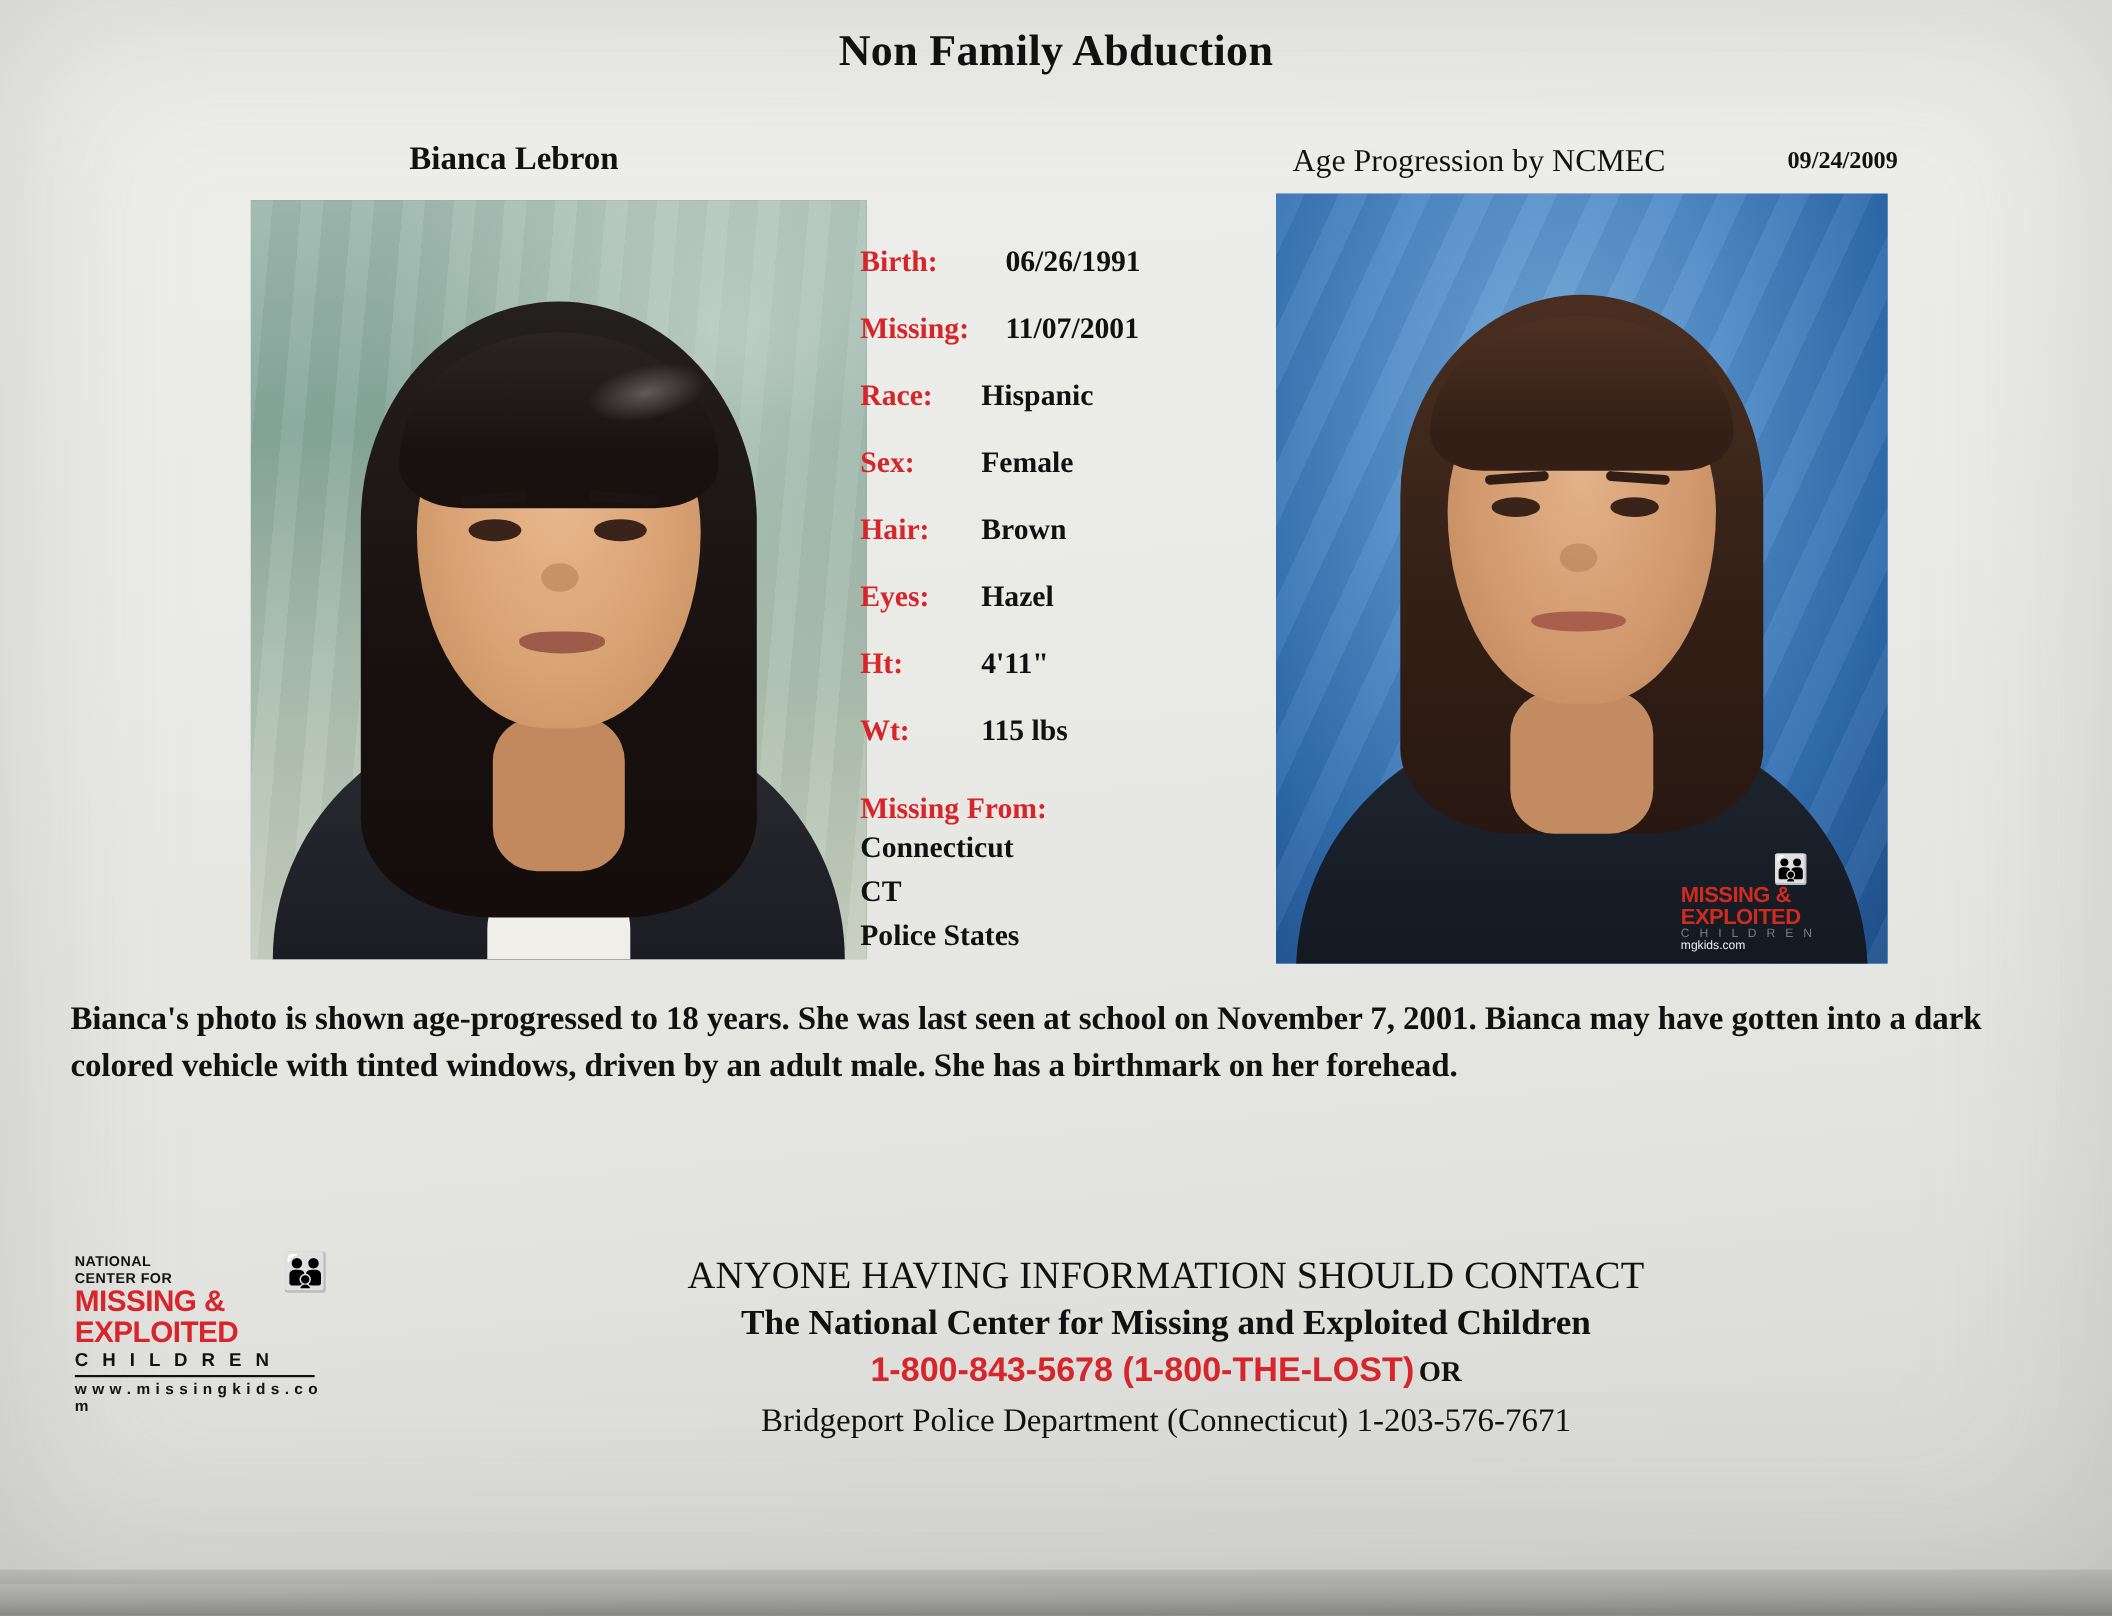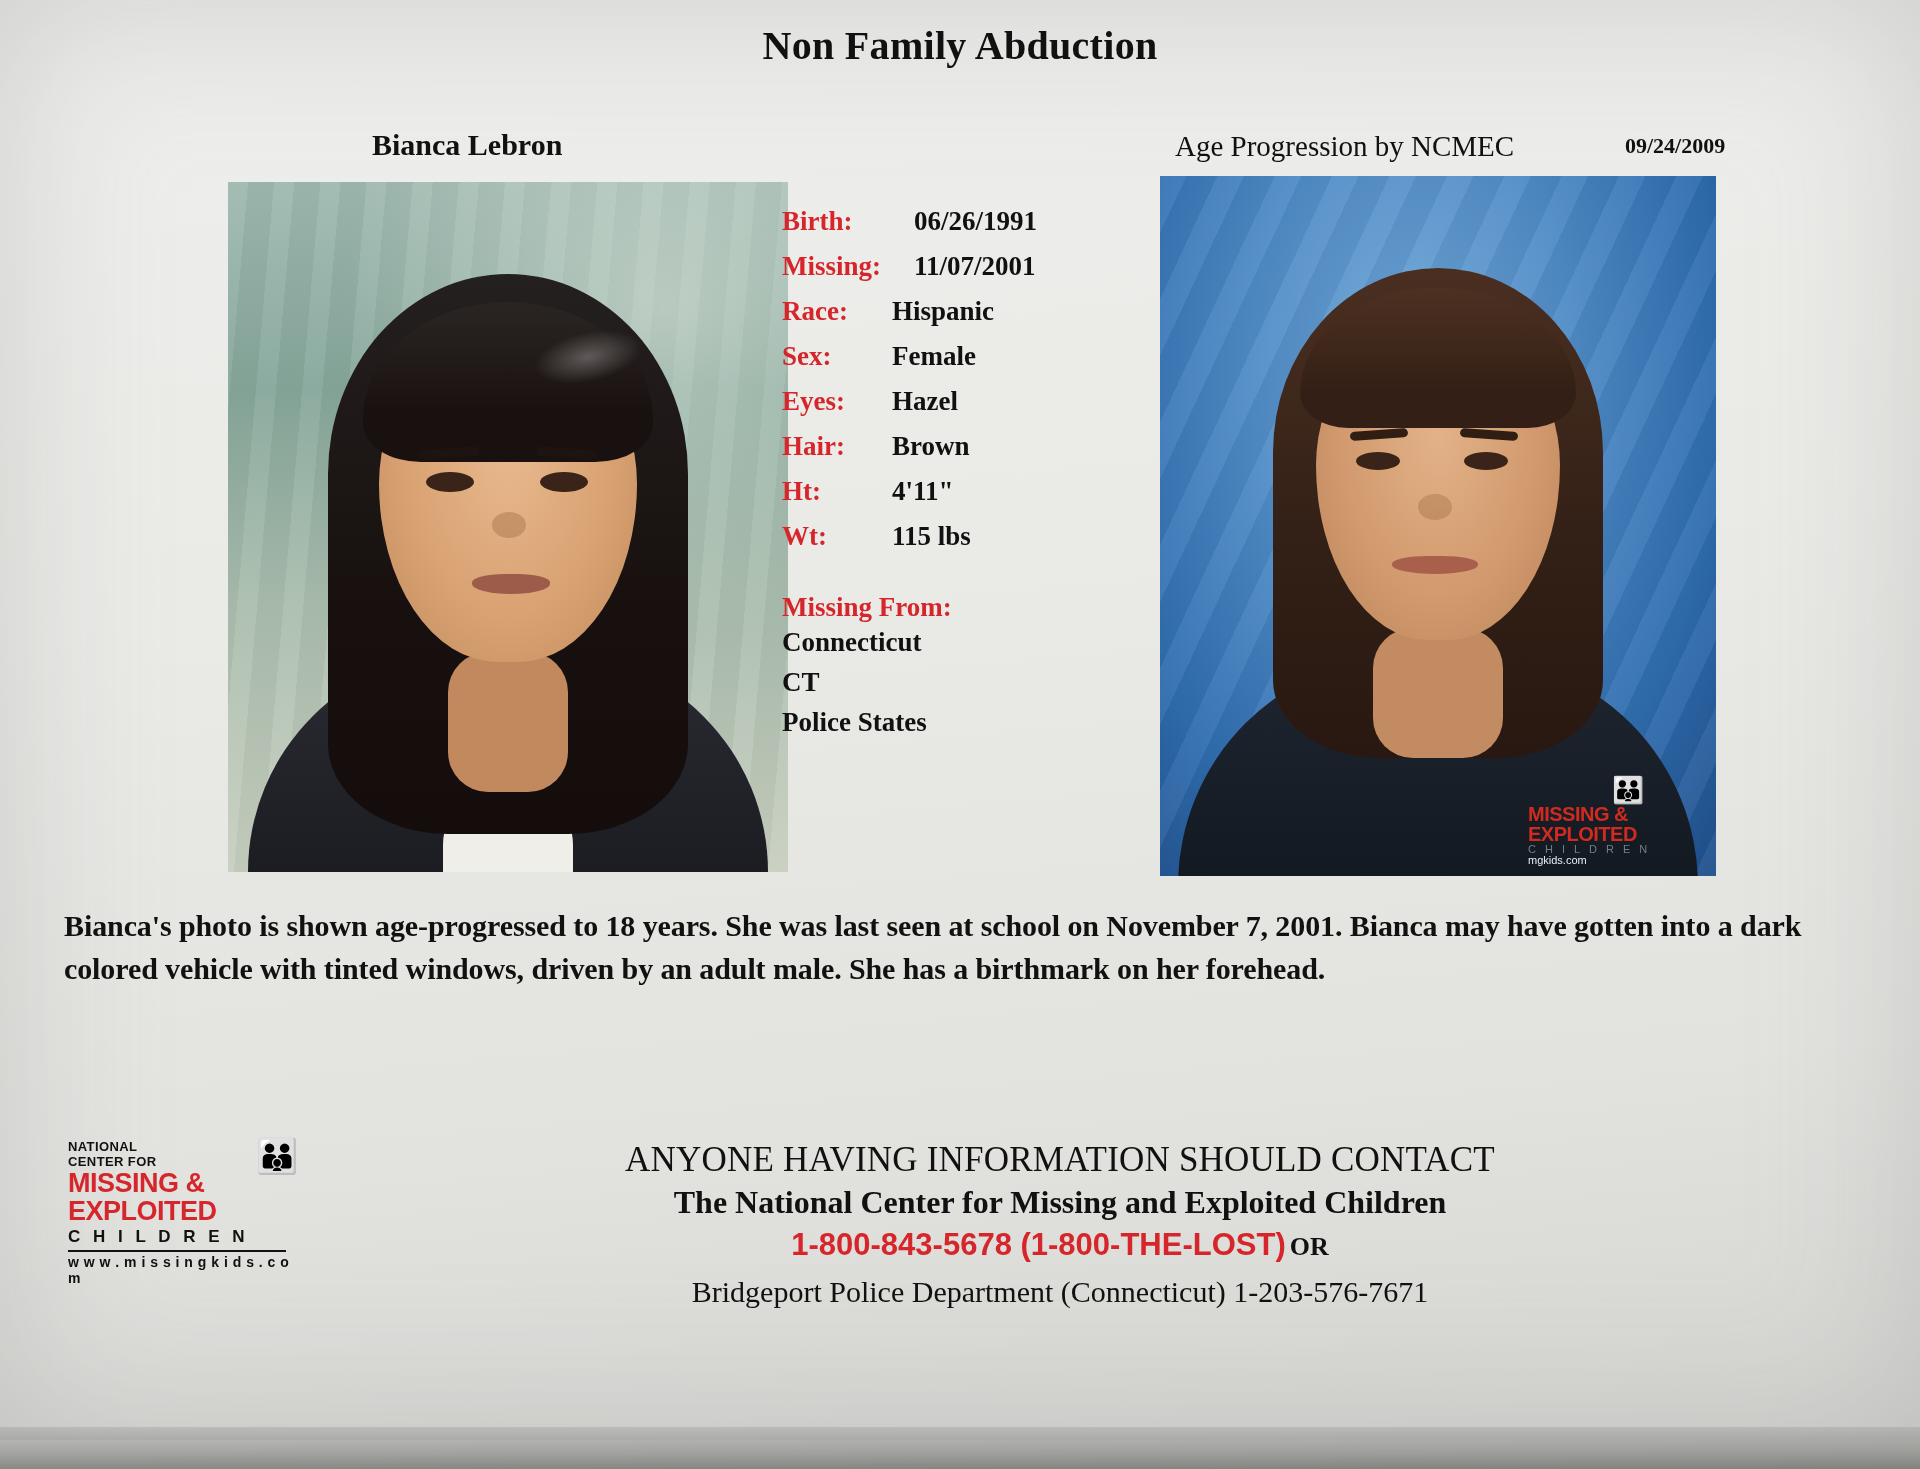--- a/index.html
+++ b/index.html
@@ -249,20 +249,21 @@
     width: 360px;
   }
   .drow {
     display: flex;
     align-items: baseline;
     height: 45px;
     font-size: 27px;
     font-weight: bold;
     color: #111;
     white-space: nowrap;
+    margin-top: 16px;
   }
   .dlabel {
     color: #d7262b;
     width: 132px;
     flex: none;
   }
   .dval { color: #111; }
   .drow.tight .dlabel { width: 110px; }
   .mf-title {
     margin-top: 26px;
@@ -406,26 +407,26 @@
     </div>
     <div class="drow tight">
       <span class="dlabel">Race:</span>
       <span class="dval">Hispanic</span>
     </div>
     <div class="drow tight">
       <span class="dlabel">Sex:</span>
       <span class="dval">Female</span>
     </div>
     <div class="drow tight">
+      <span class="dlabel">Hair:</span>
+      <span class="dval">Brown</span>
+    </div>
+    <div class="drow tight">
       <span class="dlabel">Eyes:</span>
       <span class="dval">Hazel</span>
-    </div>
-    <div class="drow tight">
-      <span class="dlabel">Hair:</span>
-      <span class="dval">Brown</span>
     </div>
     <div class="drow tight">
       <span class="dlabel">Ht:</span>
       <span class="dval">4'11"</span>
     </div>
     <div class="drow tight">
       <span class="dlabel">Wt:</span>
       <span class="dval">115 lbs</span>
     </div>
 

